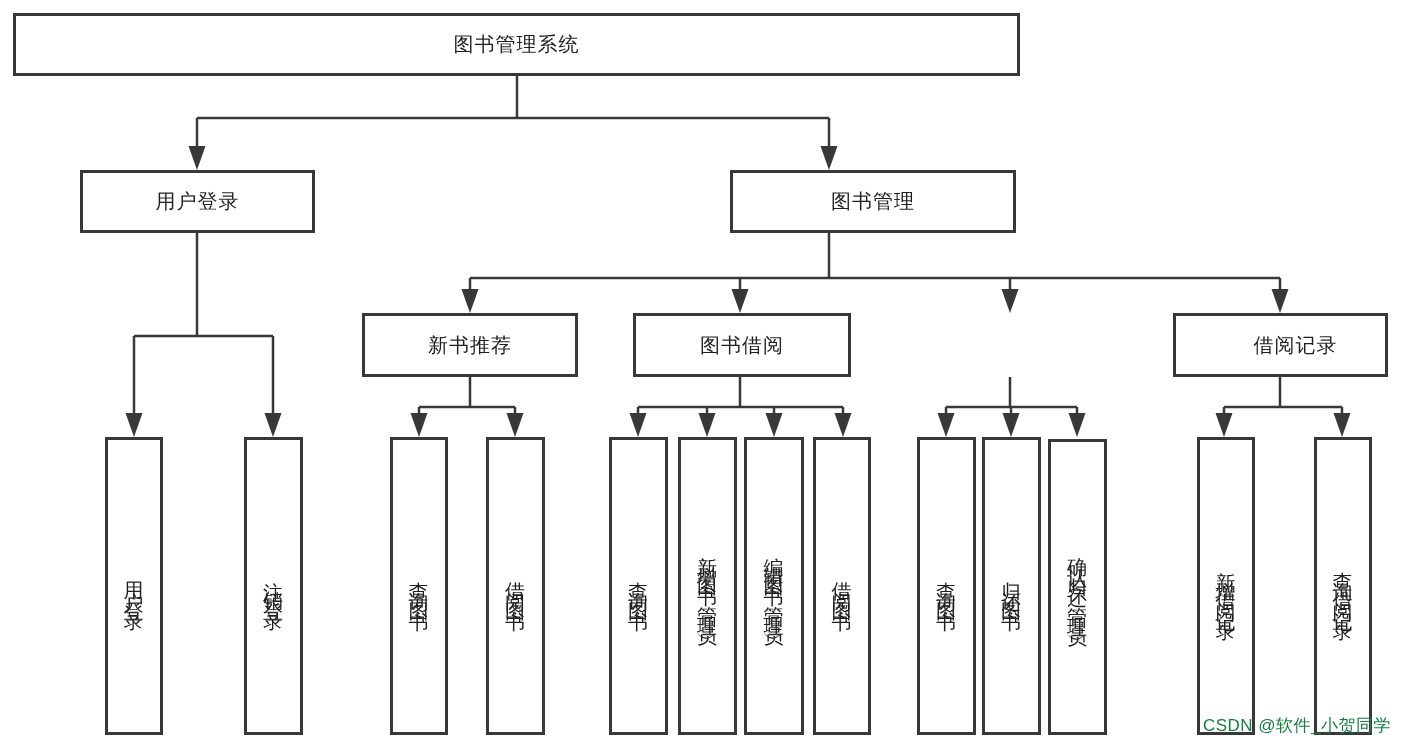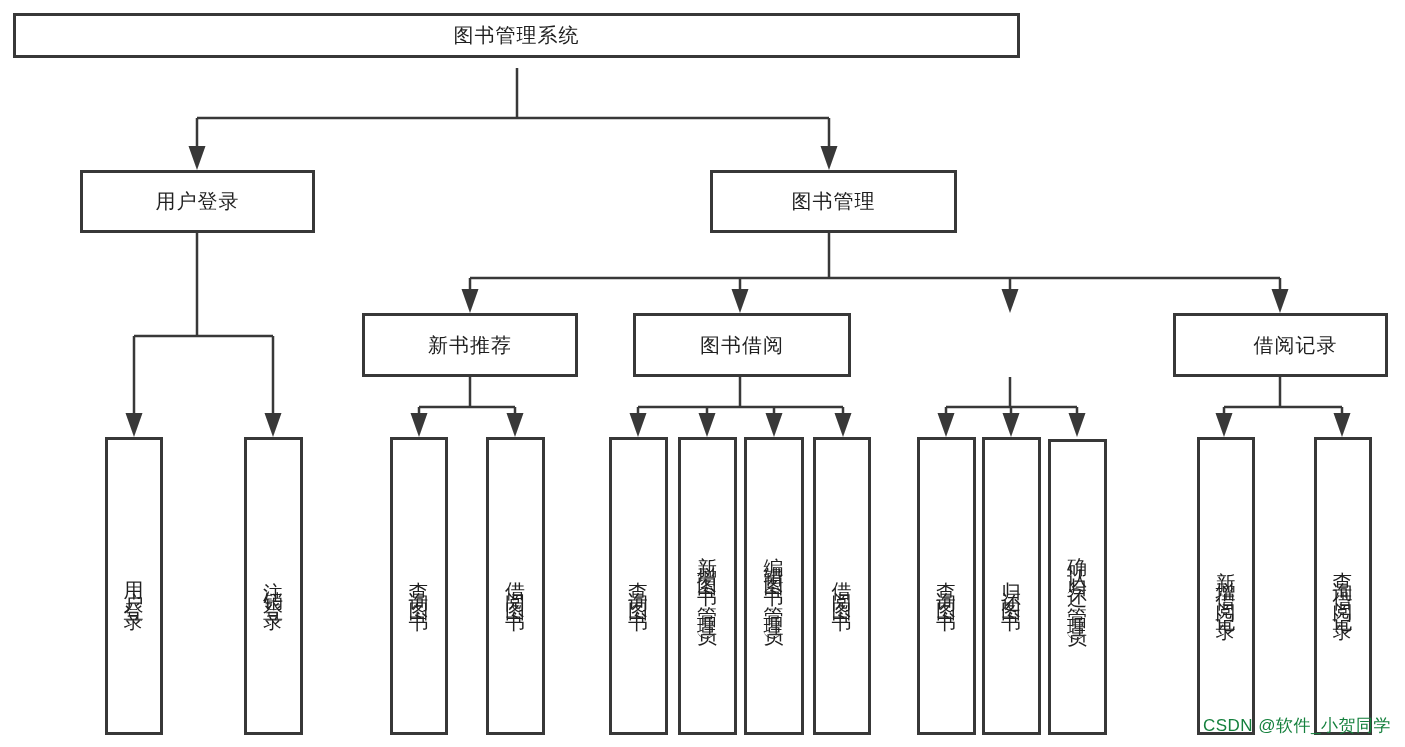--- a/index.html
+++ b/index.html
@@ -94,28 +94,28 @@
       <polygon points="765.5,413 782.5,413 774,437"></polygon>
       <polygon points="834.5,413 851.5,413 843,437"></polygon>
       <polygon points="937.5,413 954.5,413 946,437"></polygon>
       <polygon points="1002.5,413 1019.5,413 1011,437"></polygon>
       <polygon points="1068.5,413 1085.5,413 1077,437"></polygon>
       <polygon points="1215.5,413 1232.5,413 1224,437"></polygon>
       <polygon points="1333.5,413 1350.5,413 1342,437"></polygon>
     </g>
   </svg>
 
-  <div class="node h-label" style="left:13px; top:13px; width:1007px; height:45px;">
+  <div class="node h-label" style="left:13px; top:13px; width:1007px; height:63px;">
     <span>图书管理系统</span>
   </div>
 
   <div class="node h-label" style="left:80px; top:170px; width:235px; height:63px;">
     <span>用户登录</span>
   </div>
-  <div class="node h-label" style="left:710px; top:170px; width:247px; height:63px;">
+  <div class="node h-label" style="left:730px; top:170px; width:286px; height:63px;">
     <span>图书管理</span>
   </div>
 
   <div class="node h-label" style="left:362px; top:313px; width:216px; height:64px;">
     <span>新书推荐</span>
   </div>
   <div class="node h-label" style="left:633px; top:313px; width:218px; height:64px;">
     <span>图书借阅</span>
   </div>
   <div class="node h-label" style="left:1173px; top:313px; width:215px; height:64px;padding-left:30px;">

